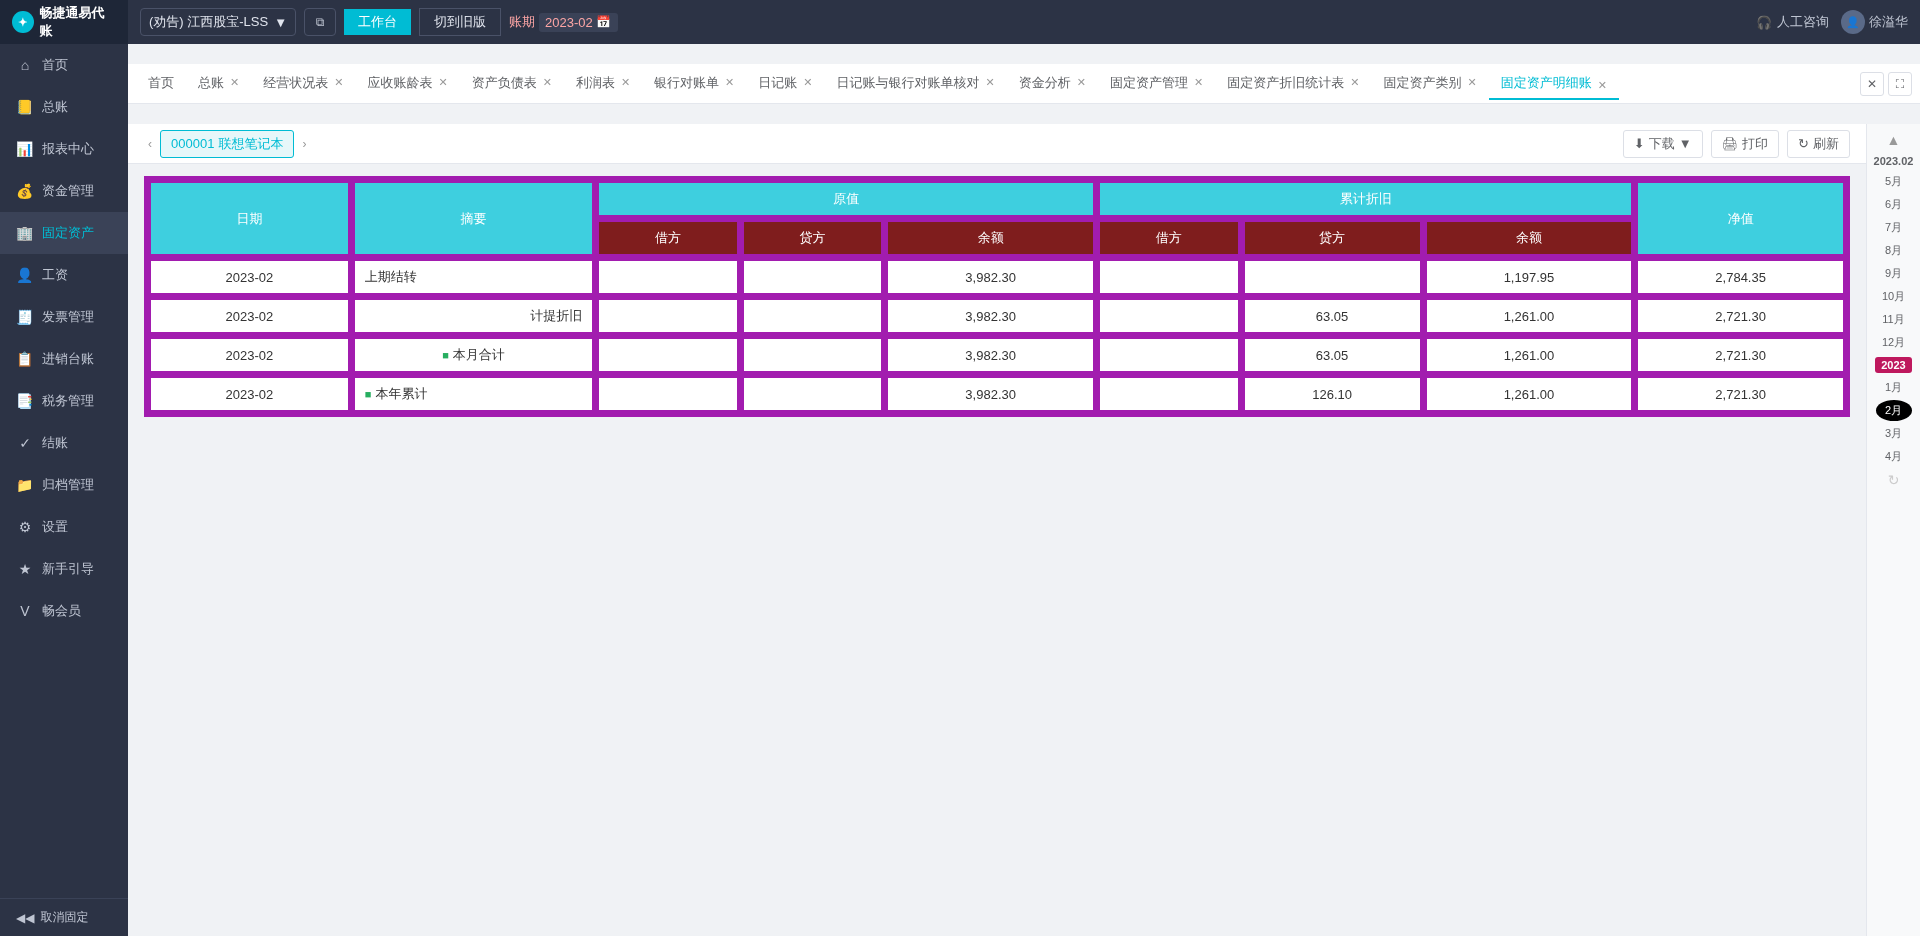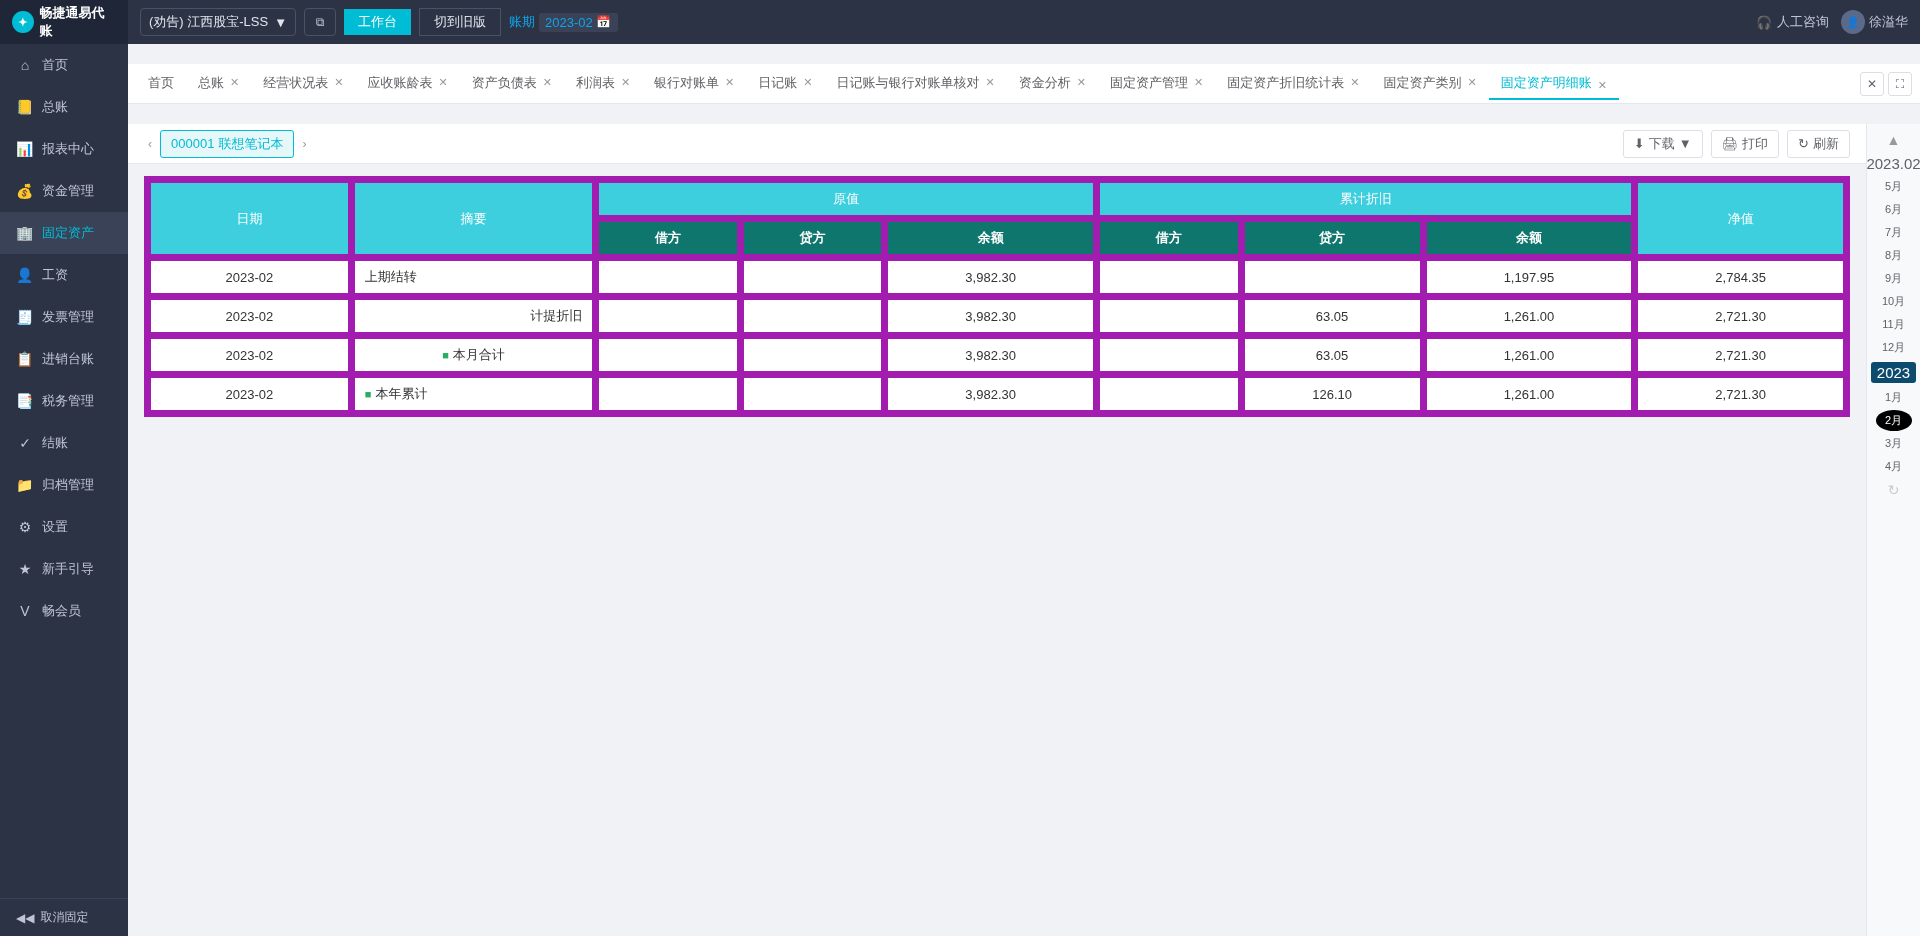--- a/index.html
+++ b/index.html
@@ -84,21 +84,21 @@
     .topbar-btn {
       padding: 4px 14px;
       border-radius: 0;
       border: none;
       cursor: pointer;
       font-size: 13px;
     }
     .topbar-btn-primary { background: #00bcd4; color: #fff; }
     .topbar-btn-outline { background: transparent; border: 1px solid #4a5268; color: #e0e4ed; }
     .topbar-period {
-      color: #0ea5e9;
+      color: #fca5a5;
       font-size: 13px;
       display: flex;
       align-items: center;
       gap: 4px;
     }
     .topbar-period-badge {
       background: #3a4257;
       border-radius: 3px;
       padding: 2px 6px;
       display: flex;
@@ -189,44 +189,44 @@
       padding: 7px 10px;
       font-size: 13px;
       text-align: center;
     }
     .fixed-table thead tr:first-child th {
       background: #3ecfdf;
       color: #fff;
       font-weight: 500;
     }
     .fixed-table thead tr:nth-child(2) th {
-      background: #0f766e;
+      background: #7f1d1d;
       color: #fff;
-      font-weight: bold;
+      font-weight: normal;
     }
     .fixed-table tbody tr td { background: #fff; color: #333; }
     .subtotal-green { color: #27ae60; font-size: 11px; margin-right: 4px; }
 
     
     .timeline-panel {
       width: 54px;
       background: #f8f9fa;
       border-left: 1px solid #e4e7ed;
       display: flex;
       flex-direction: column;
       align-items: center;
       padding: 4px 0;
       overflow-y: auto;
       flex-shrink: 0;
     }
     .timeline-year {
-      font-size: 15px;
+      font-size: 11px;
       color: #606266;
       margin: 3px 0;
-      font-weight: 400;
+      font-weight: 700;
     }
     .timeline-month {
       width: 36px;
       text-align: center;
       padding: 3px 2px;
       font-size: 11px;
       color: #606266;
       cursor: pointer;
       border-radius: 3px;
       margin: 1px 0;
@@ -499,21 +499,21 @@
       <div class="timeline-scroll-btn">▲</div>
       <div class="timeline-year">2023.02</div>
       <div class="timeline-month">5月</div>
       <div class="timeline-month">6月</div>
       <div class="timeline-month">7月</div>
       <div class="timeline-month">8月</div>
       <div class="timeline-month">9月</div>
       <div class="timeline-month">10月</div>
       <div class="timeline-month">11月</div>
       <div class="timeline-month">12月</div>
-      <div class="timeline-year" style="background:#0c4a6e;color:#fff;border-radius:3px;padding:2px 6px;">2023</div>
+      <div class="timeline-year" style="background:#be185d;color:#fff;border-radius:3px;padding:2px 6px;">2023</div>
       <div class="timeline-month">1月</div>
       <div class="timeline-month active">2月</div>
       <div class="timeline-month">3月</div>
       <div class="timeline-month">4月</div>
       <div class="timeline-scroll-btn" style="color:#ccc;">↻</div>
     </div>
   </div>
 </div>
 
 </body></html>

